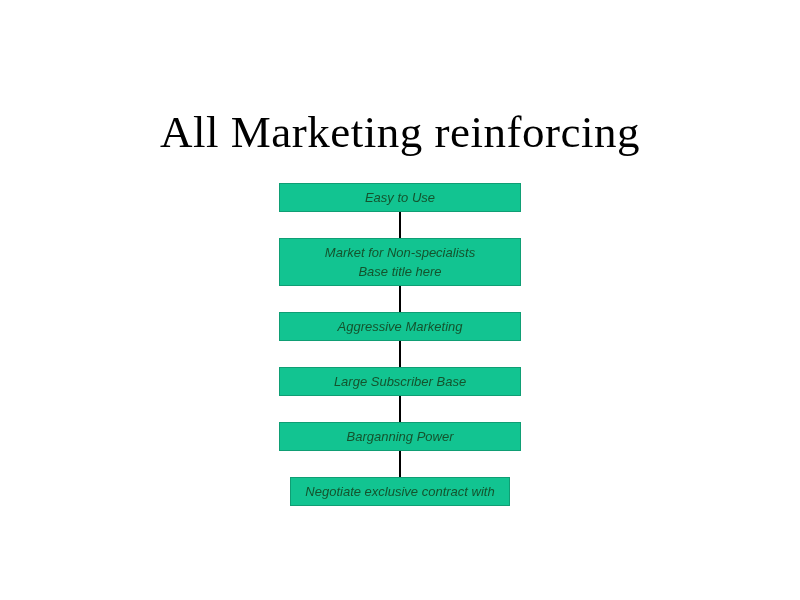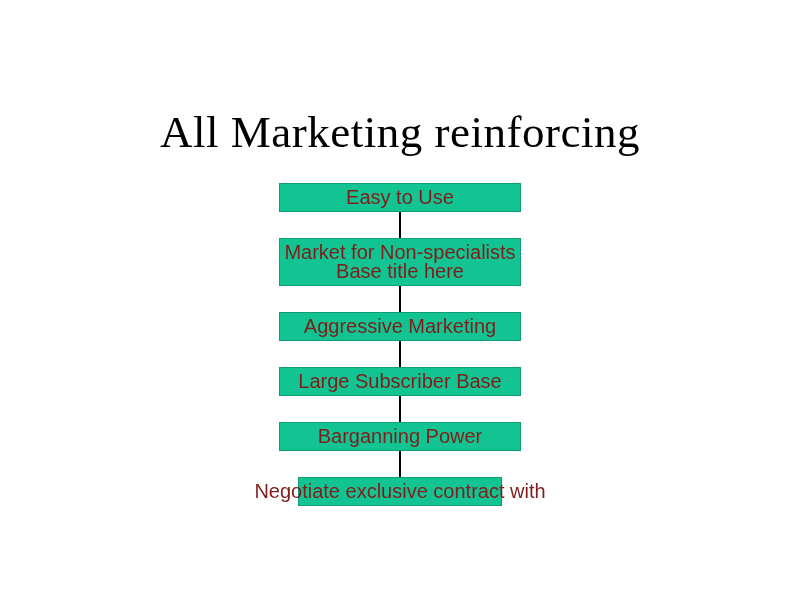--- a/index.html
+++ b/index.html
@@ -44,28 +44,29 @@
     background: #12c491;
     border: 1px solid #0f9e74;
     display: flex;
     flex-direction: column;
     justify-content: center;
     align-items: center;
     padding: 4px 2px;
     text-align: center;
   }
   .flow-box.wide {
-    width: 204px;
+    width: 220px;
   }
   .flow-box .box-line {
     display: block;
-    font-size: 20px;
+    font-size: 13px;
     line-height: 19px;
-    color: #7f1d1d;
+    color: #14532d;
     white-space: nowrap;
+    font-style: italic;
   }
   .connector {
     width: 2px;
     height: 26px;
     background: #000000;
   }
 </style>
 </head>
 <body>
 

